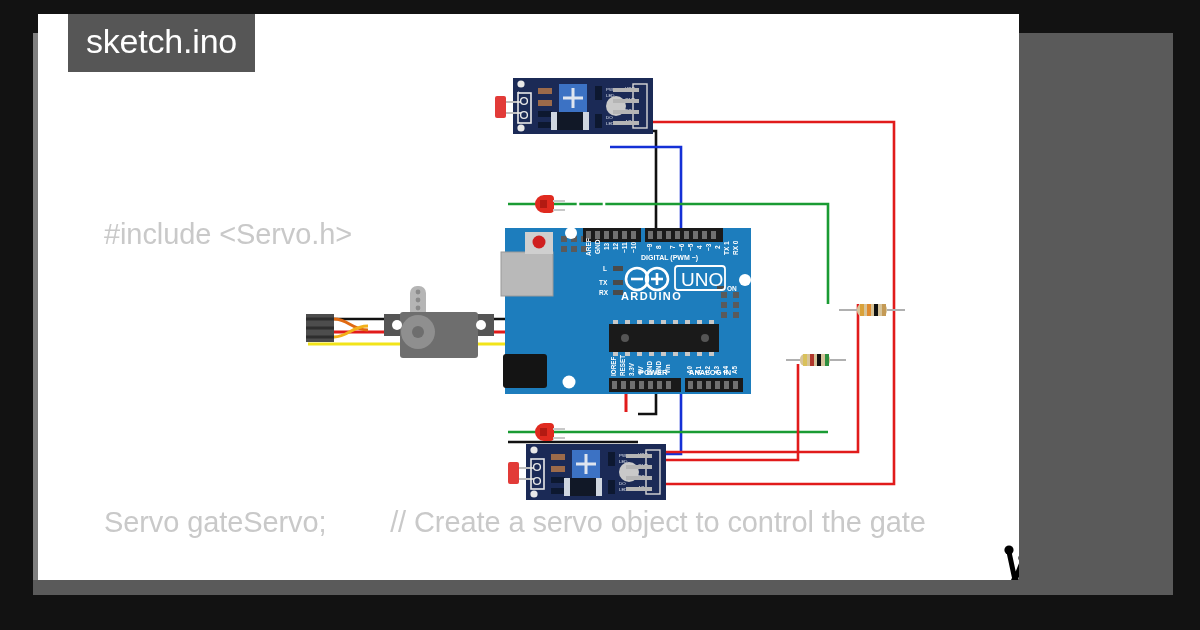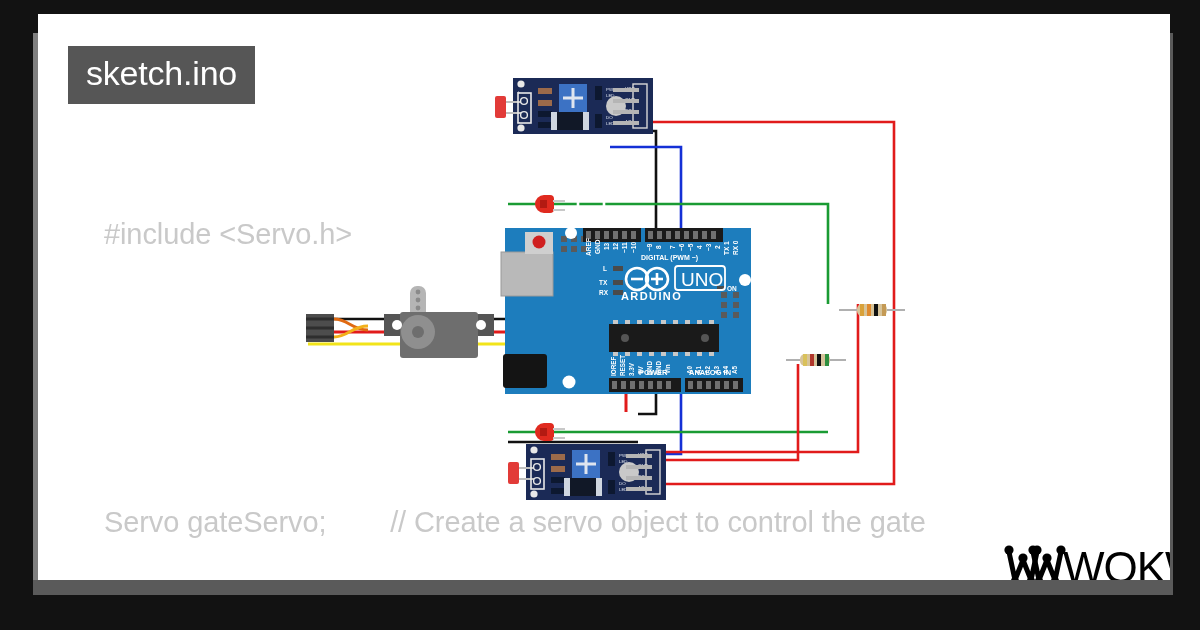--- a/index.html
+++ b/index.html
@@ -16,21 +16,21 @@
   
   #panel-shadow {
     position: absolute; left: 33px; top: 33px;
     width: 1140px; height: 562px;
     background: #5a5a5a;
   }
 
   
   #canvas {
     position: absolute; left: 38px; top: 14px;
-    width: 1132px; height: 566px;
+    width: 981px; height: 566px;
     background: #ffffff;
     overflow: hidden;
   }
   
   #canvas-gutter {
     position: absolute; left: 33px; top: 33px;
     width: 5px; height: 547px;
     background: #808080;
   }
   
@@ -44,21 +44,20 @@
   #file-tab {
     position: absolute; left: 68px; top: 14px;
     padding: 6px 18px 10px 18px;
     background: #565656;
     color: #ffffff;
     font-size: 34px;
     line-height: 42px;
     letter-spacing: -0.2px;
     white-space: nowrap;
     z-index: 30;
-    margin-top: 32px;
   }
 
   
   #code {
     position: absolute; left: 66px; top: 100px;
     width: 1120px;
     font-size: 29px;
     line-height: 48px;
     color: #c9c9c9;
     white-space: pre;

